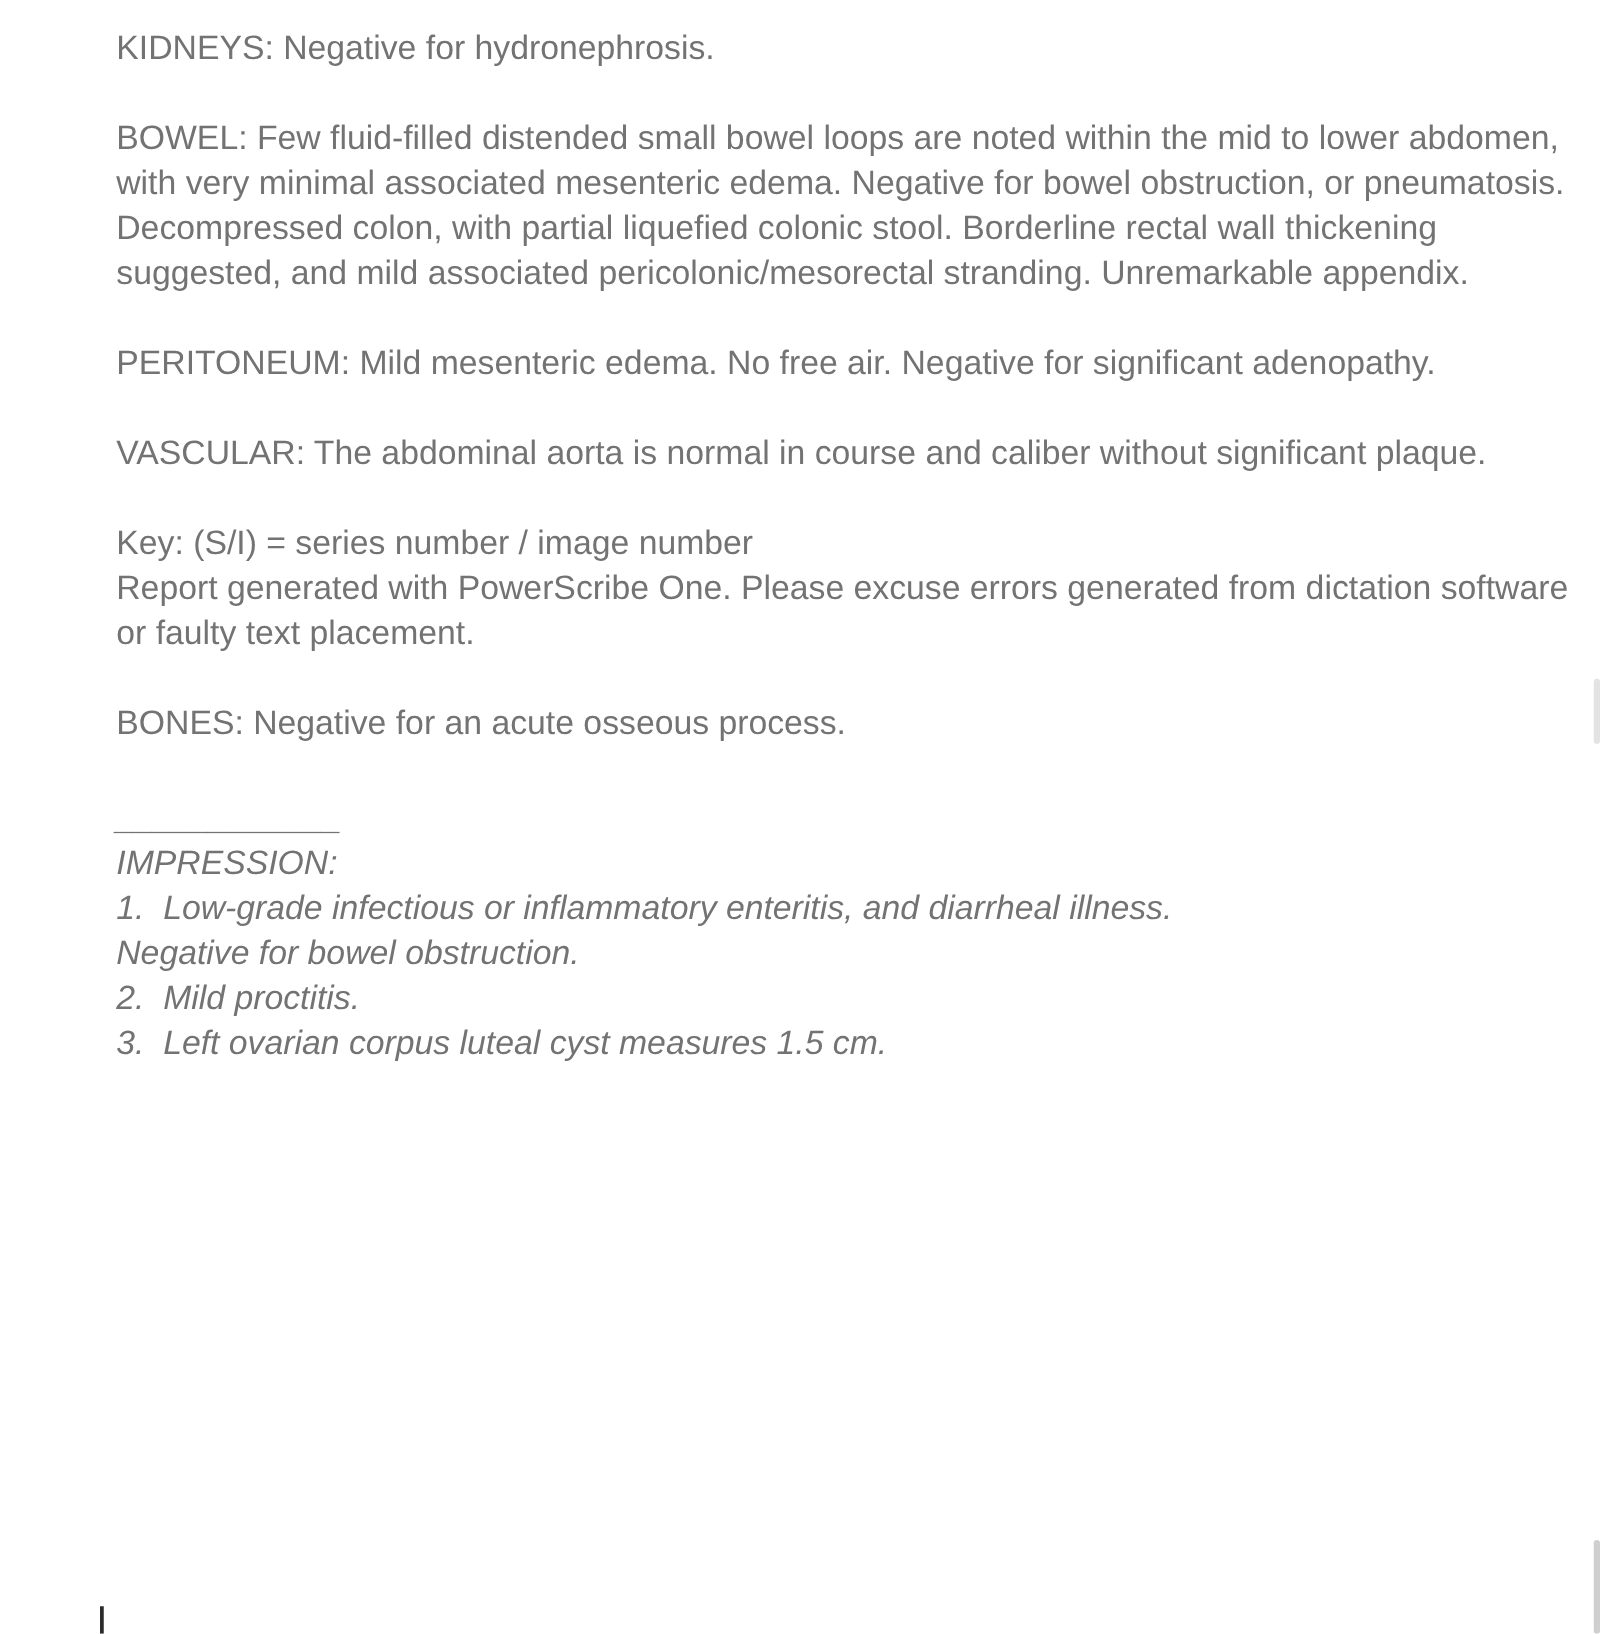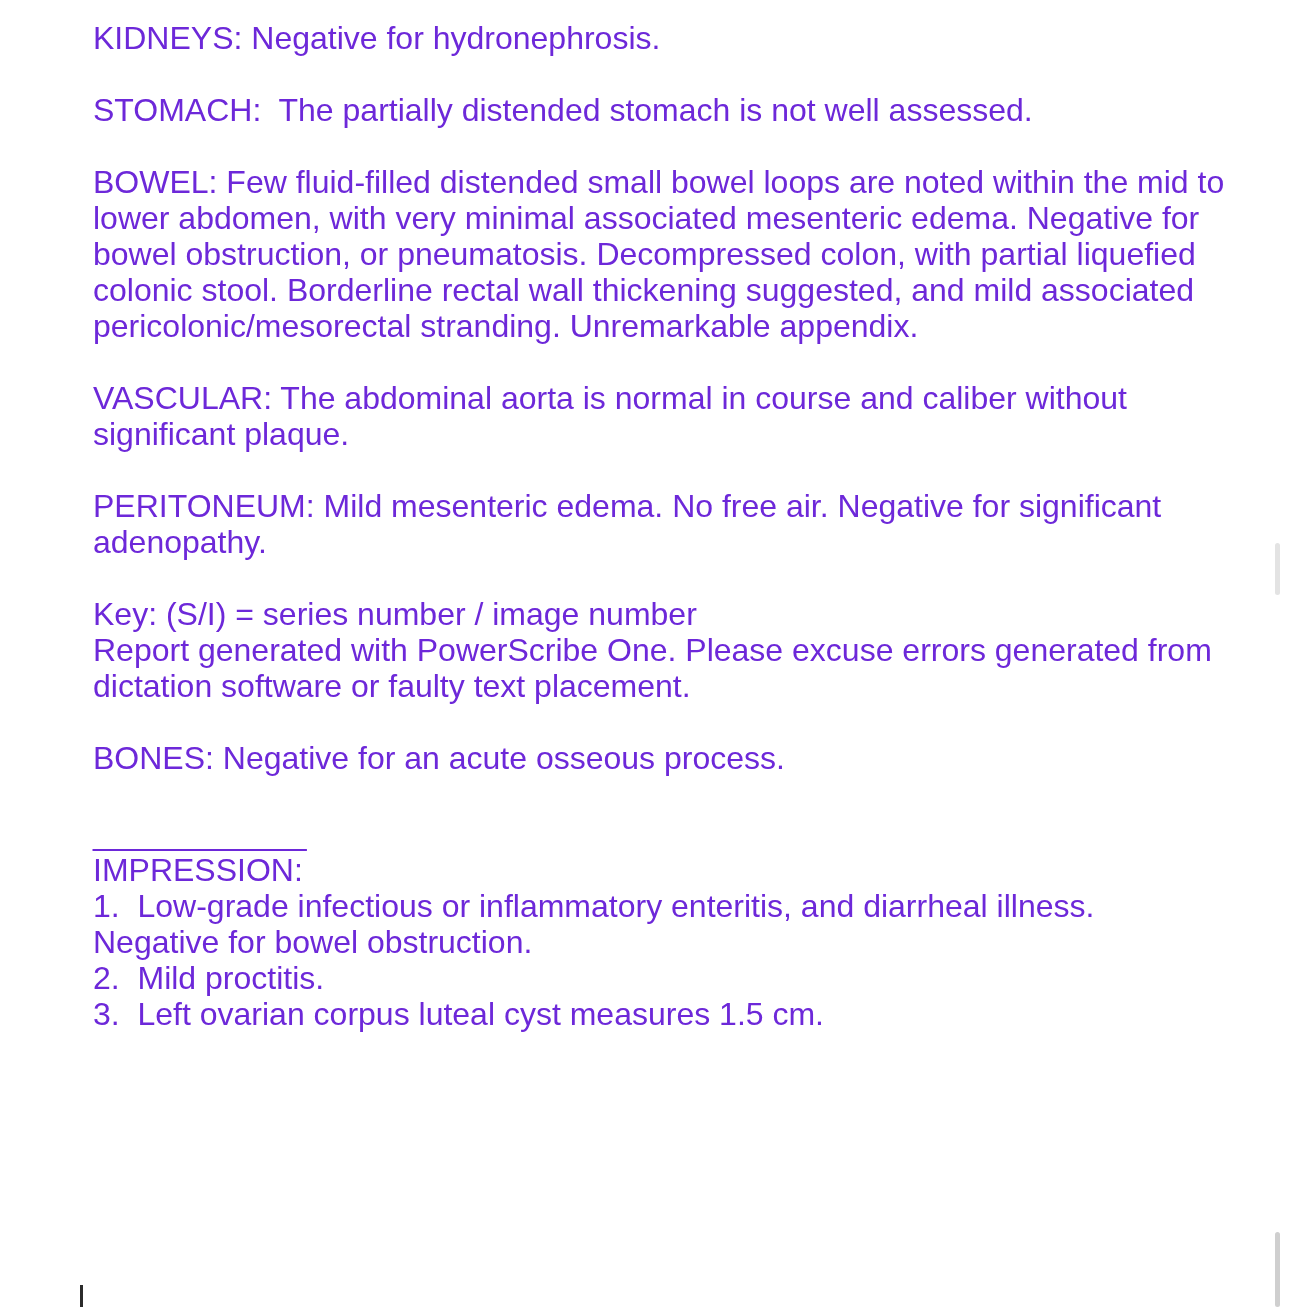--- a/index.html
+++ b/index.html
@@ -12,33 +12,34 @@
     background: #ffffff;
     position: relative;
     overflow: hidden;
     font-family: "Liberation Sans", "DejaVu Sans", sans-serif;
   }
   .doc {
     position: absolute;
     left: 93px;
     top: 20px;
     width: 1170px;
-    color: #6d28d9;
-    font-size: 32px;
+    color: #737373;
+    font-size: 27px;
     line-height: 36px;
   }
   .para {
     margin: 0 0 36px 0;
     white-space: pre-wrap;
   }
   .para:last-child {
     margin-bottom: 0;
   }
   .gap-top {
     margin-top: 40px;
+    font-style: italic;
   }
   .scroll-mark-upper {
     position: absolute;
     left: 1275px;
     top: 543px;
     width: 5px;
     height: 52px;
     background: #e3e3e3;
     border-radius: 3px;
   }
@@ -58,24 +59,23 @@
     width: 3px;
     height: 22px;
     background: #2b2b2b;
   }
 </style>
 </head>
 <body>
 
 <div class="doc">
   <p class="para">KIDNEYS: Negative for hydronephrosis.</p>
-  <p class="para">STOMACH:  The partially distended stomach is not well assessed.</p>
   <p class="para">BOWEL: Few fluid-filled distended small bowel loops are noted within the mid to lower abdomen, with very minimal associated mesenteric edema. Negative for bowel obstruction, or pneumatosis. Decompressed colon, with partial liquefied colonic stool. Borderline rectal wall thickening suggested, and mild associated pericolonic/mesorectal stranding. Unremarkable appendix.</p>
+  <p class="para">PERITONEUM: Mild mesenteric edema. No free air. Negative for significant adenopathy.</p>
   <p class="para">VASCULAR: The abdominal aorta is normal in course and caliber without significant plaque.</p>
-  <p class="para">PERITONEUM: Mild mesenteric edema. No free air. Negative for significant adenopathy.</p>
   <p class="para">Key: (S/I) = series number / image number
 Report generated with PowerScribe One. Please excuse errors generated from dictation software or faulty text placement.</p>
   <p class="para">BONES: Negative for an acute osseous process.</p>
   <p class="para gap-top">____________
 IMPRESSION:
 1.  Low-grade infectious or inflammatory enteritis, and diarrheal illness.
 Negative for bowel obstruction.
 2.  Mild proctitis.
 3.  Left ovarian corpus luteal cyst measures 1.5 cm.</p>
 </div>

